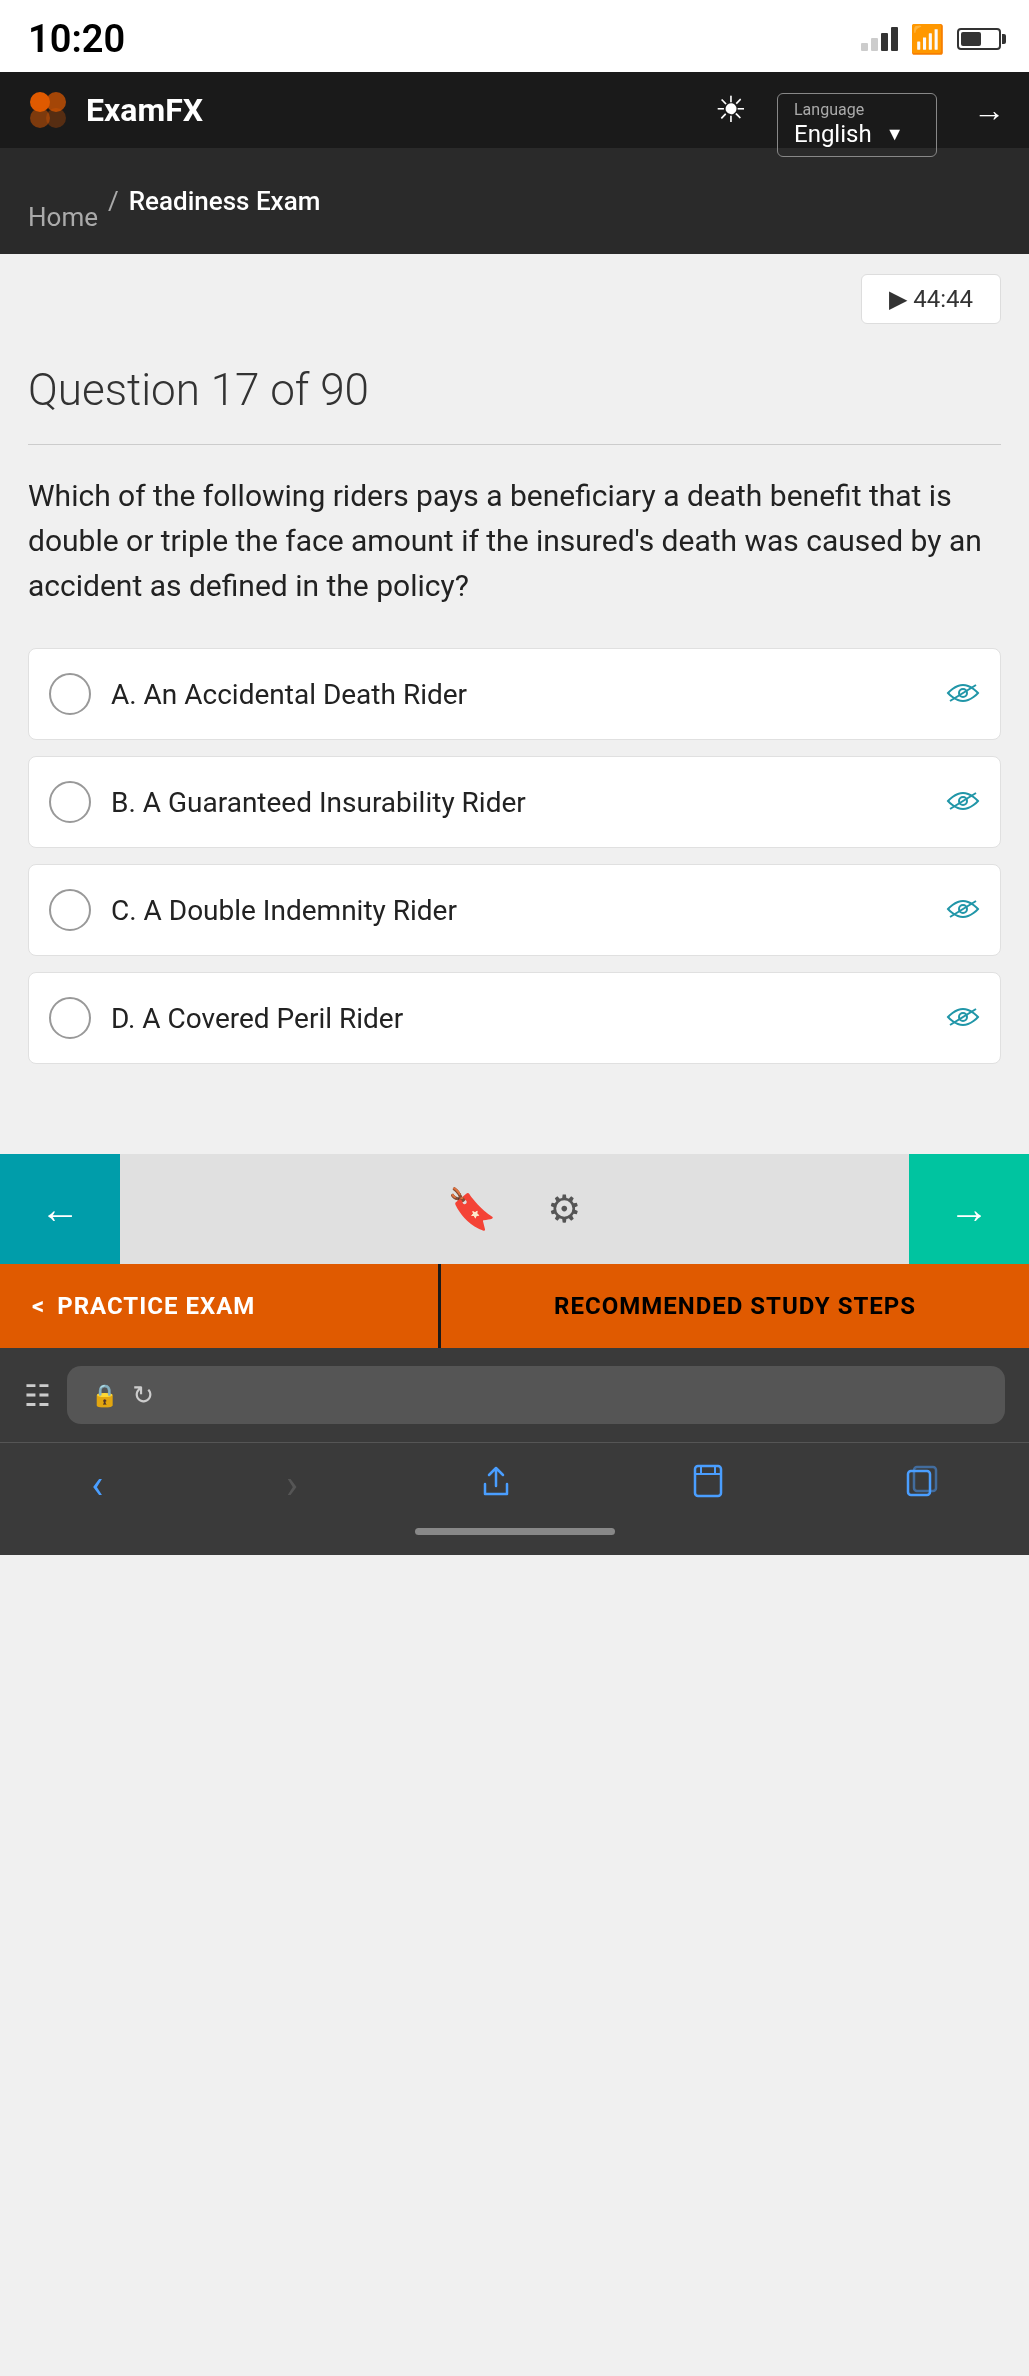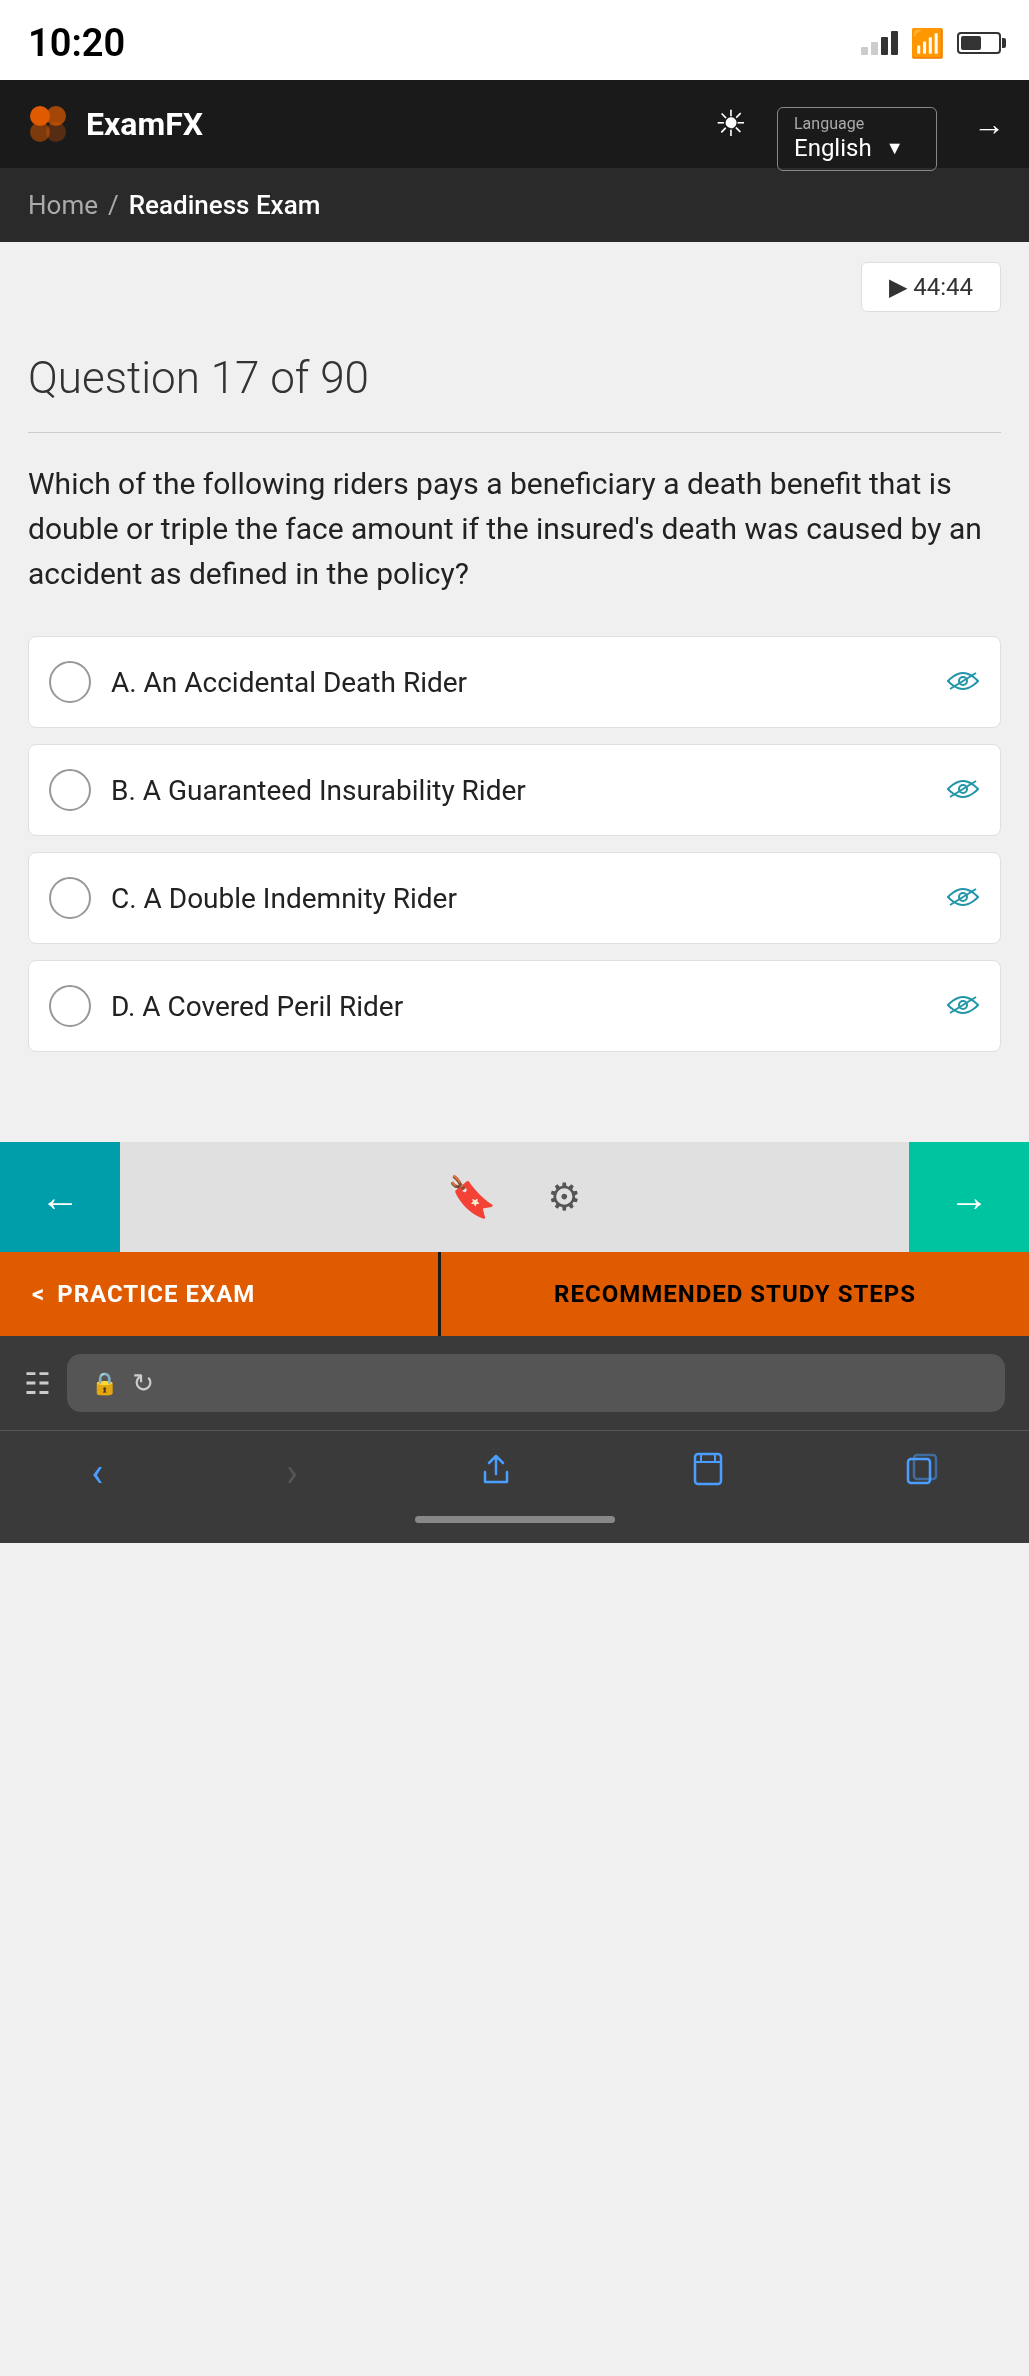--- a/index.html
+++ b/index.html
@@ -12,21 +12,21 @@
       overflow-x: hidden;
     }
 
     
     .status-bar {
       background: #fff;
       display: flex;
       justify-content: space-between;
       align-items: center;
       padding: 18px 28px 12px;
-      height: 80px;
+      height: 72px;
     }
     .status-time {
       font-size: 38px;
       font-weight: 600;
       color: #000;
     }
     .status-icons {
       display: flex;
       align-items: center;
       gap: 12px;
@@ -74,21 +74,21 @@
       margin: 0 2px;
       border-radius: 2px;
     }
 
     
     .header {
       background: #1a1a1a;
       display: flex;
       align-items: center;
       padding: 0 24px;
-      height: 88px;
+      height: 76px;
       gap: 20px;
     }
     .logo-area {
       display: flex;
       align-items: center;
       gap: 14px;
       flex: 1;
     }
     .logo-icon {
       width: 48px;
@@ -145,20 +145,21 @@
       background: #2a2a2a;
       padding: 22px 28px;
       display: flex;
       align-items: center;
       gap: 10px;
     }
     .breadcrumb-home {
       color: #aaa;
       font-size: 26px;
       text-decoration: none;
+      margin-top: 32px;
     }
     .breadcrumb-sep {
       color: #aaa;
       font-size: 26px;
     }
     .breadcrumb-current {
       color: #fff;
       font-size: 26px;
       font-weight: 500;
     }

